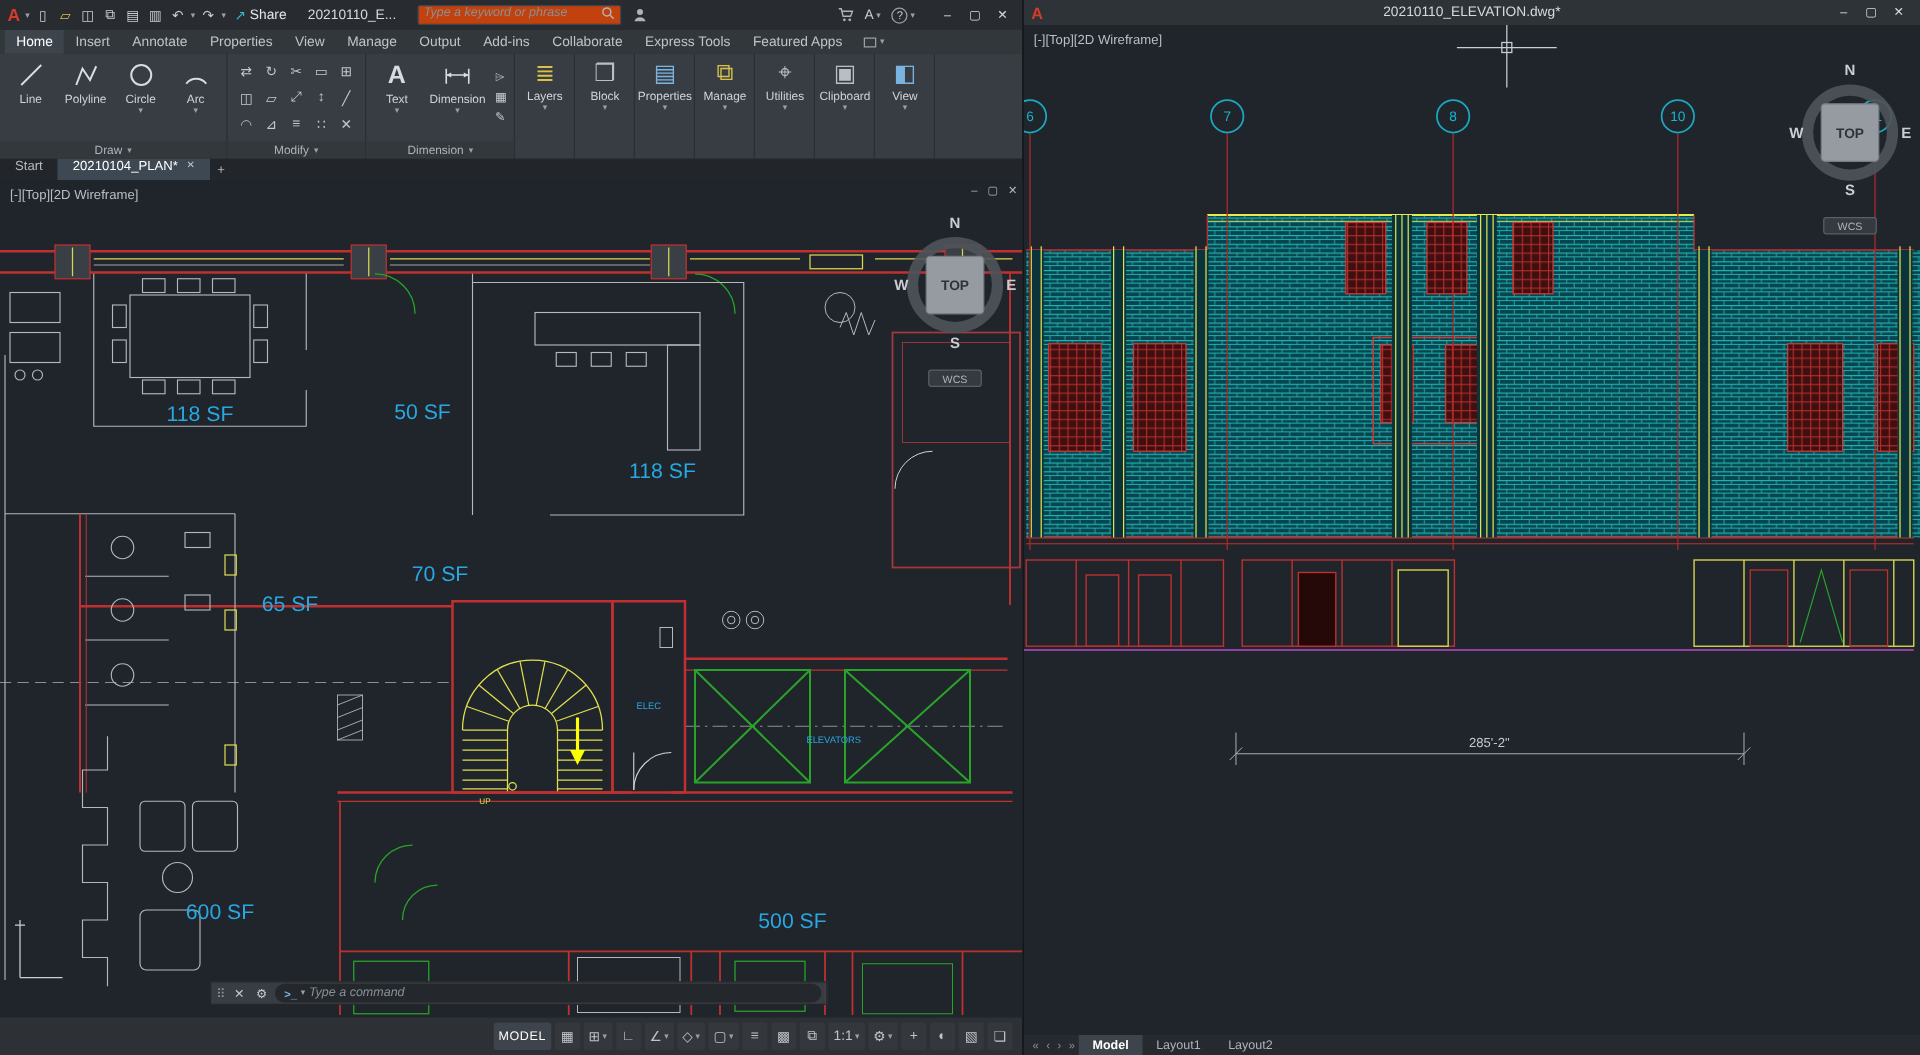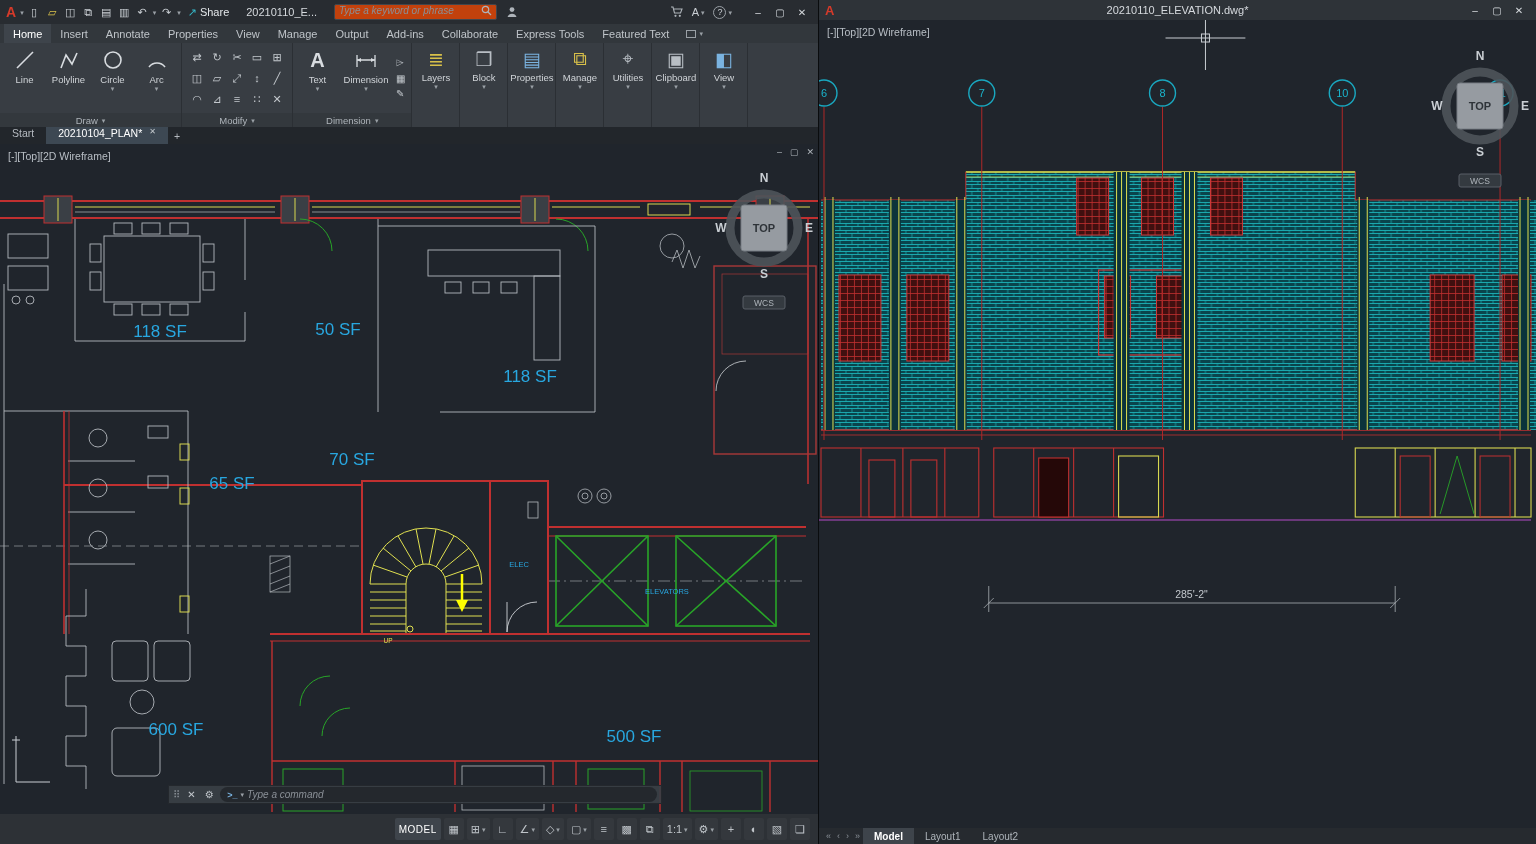--- a/index.html
+++ b/index.html
@@ -143,21 +143,21 @@
     <span class="rtab active">Home</span>
     <span class="rtab">Insert</span>
     <span class="rtab">Annotate</span>
     <span class="rtab">Properties</span>
     <span class="rtab">View</span>
     <span class="rtab">Manage</span>
     <span class="rtab">Output</span>
     <span class="rtab">Add-ins</span>
     <span class="rtab">Collaborate</span>
     <span class="rtab">Express Tools</span>
-    <span class="rtab">Featured Text</span>
+    <span class="rtab">Featured Apps</span>
     <span class="rtab-more">
         <span class="mini-box"></span>
         <span class="caret">▾</span>
       </span>
   </div>
 
   <div class="ribbon">
     <div class="rpanel">
       <div class="rpanel-content">
         <div class="bigbtn">

